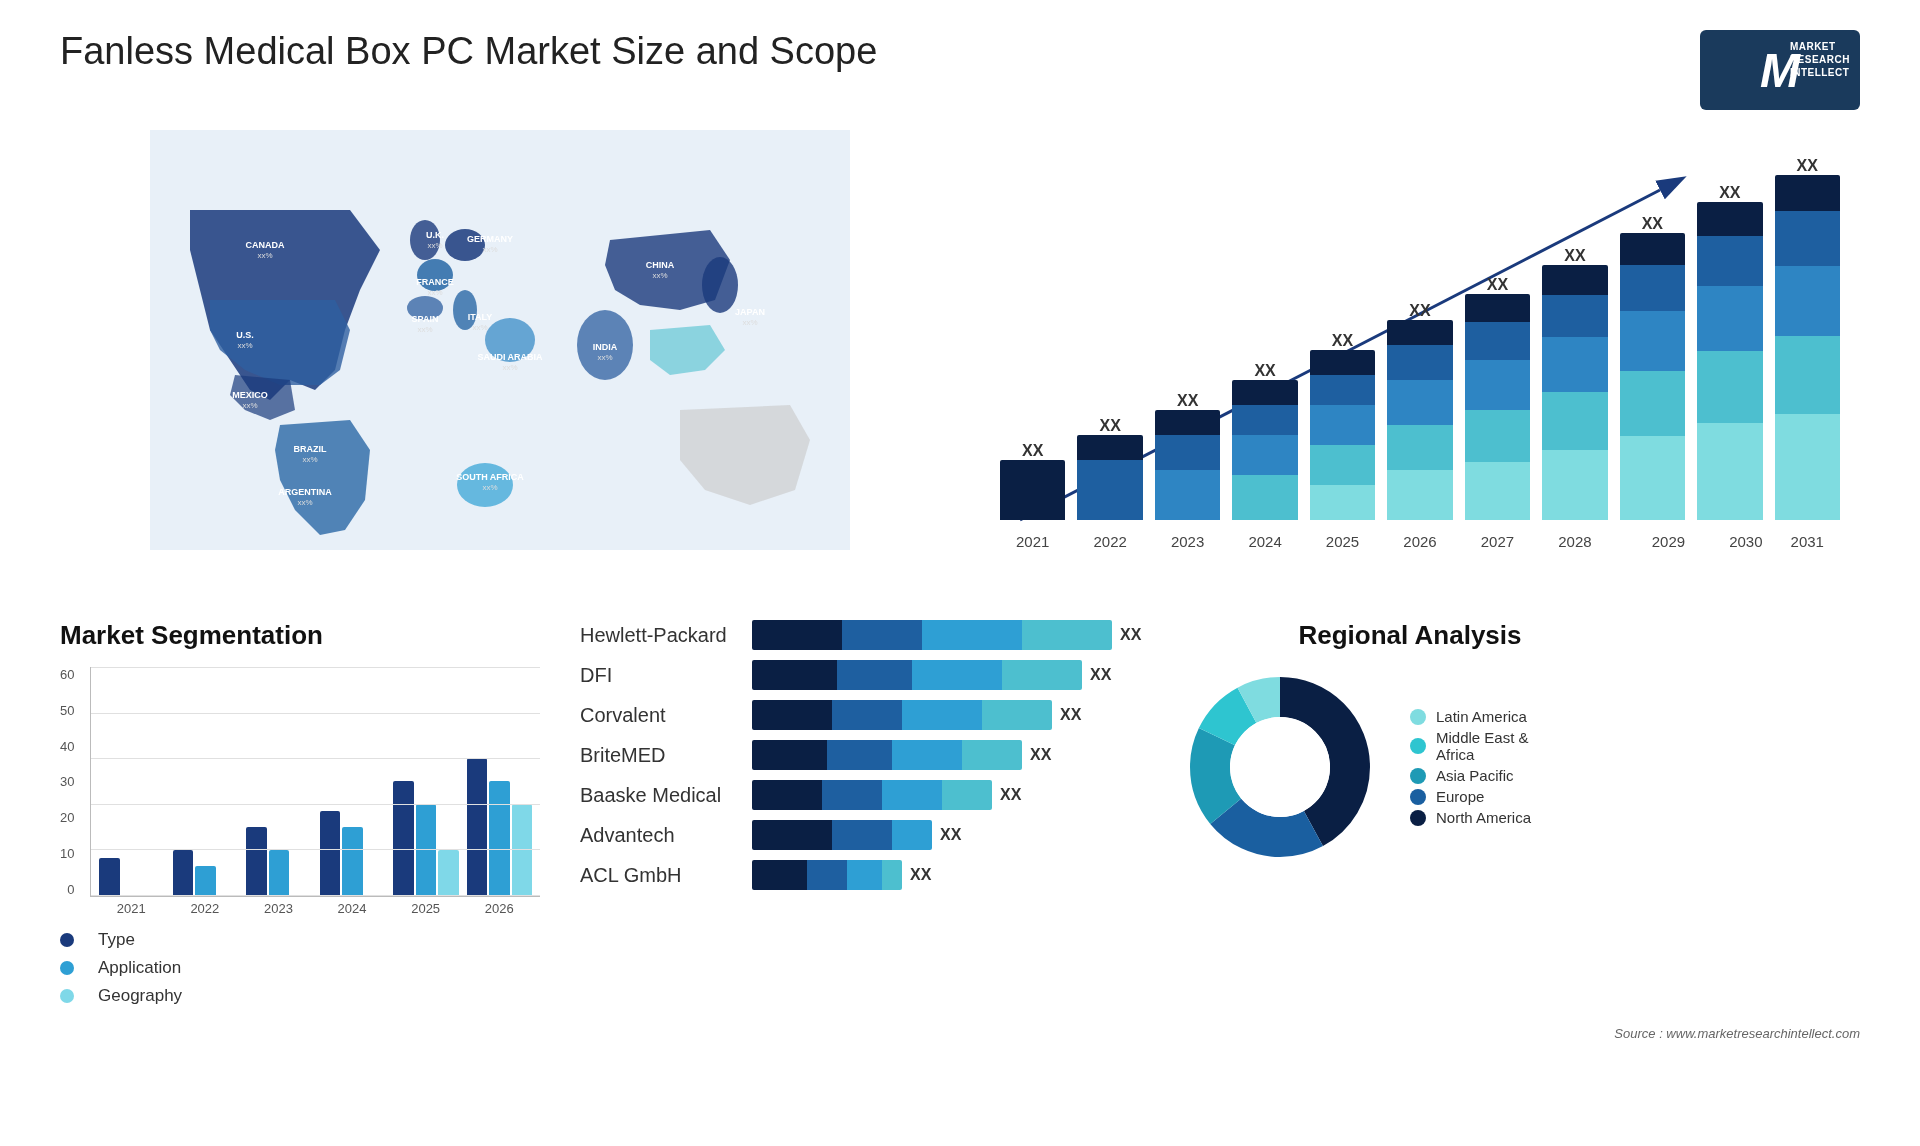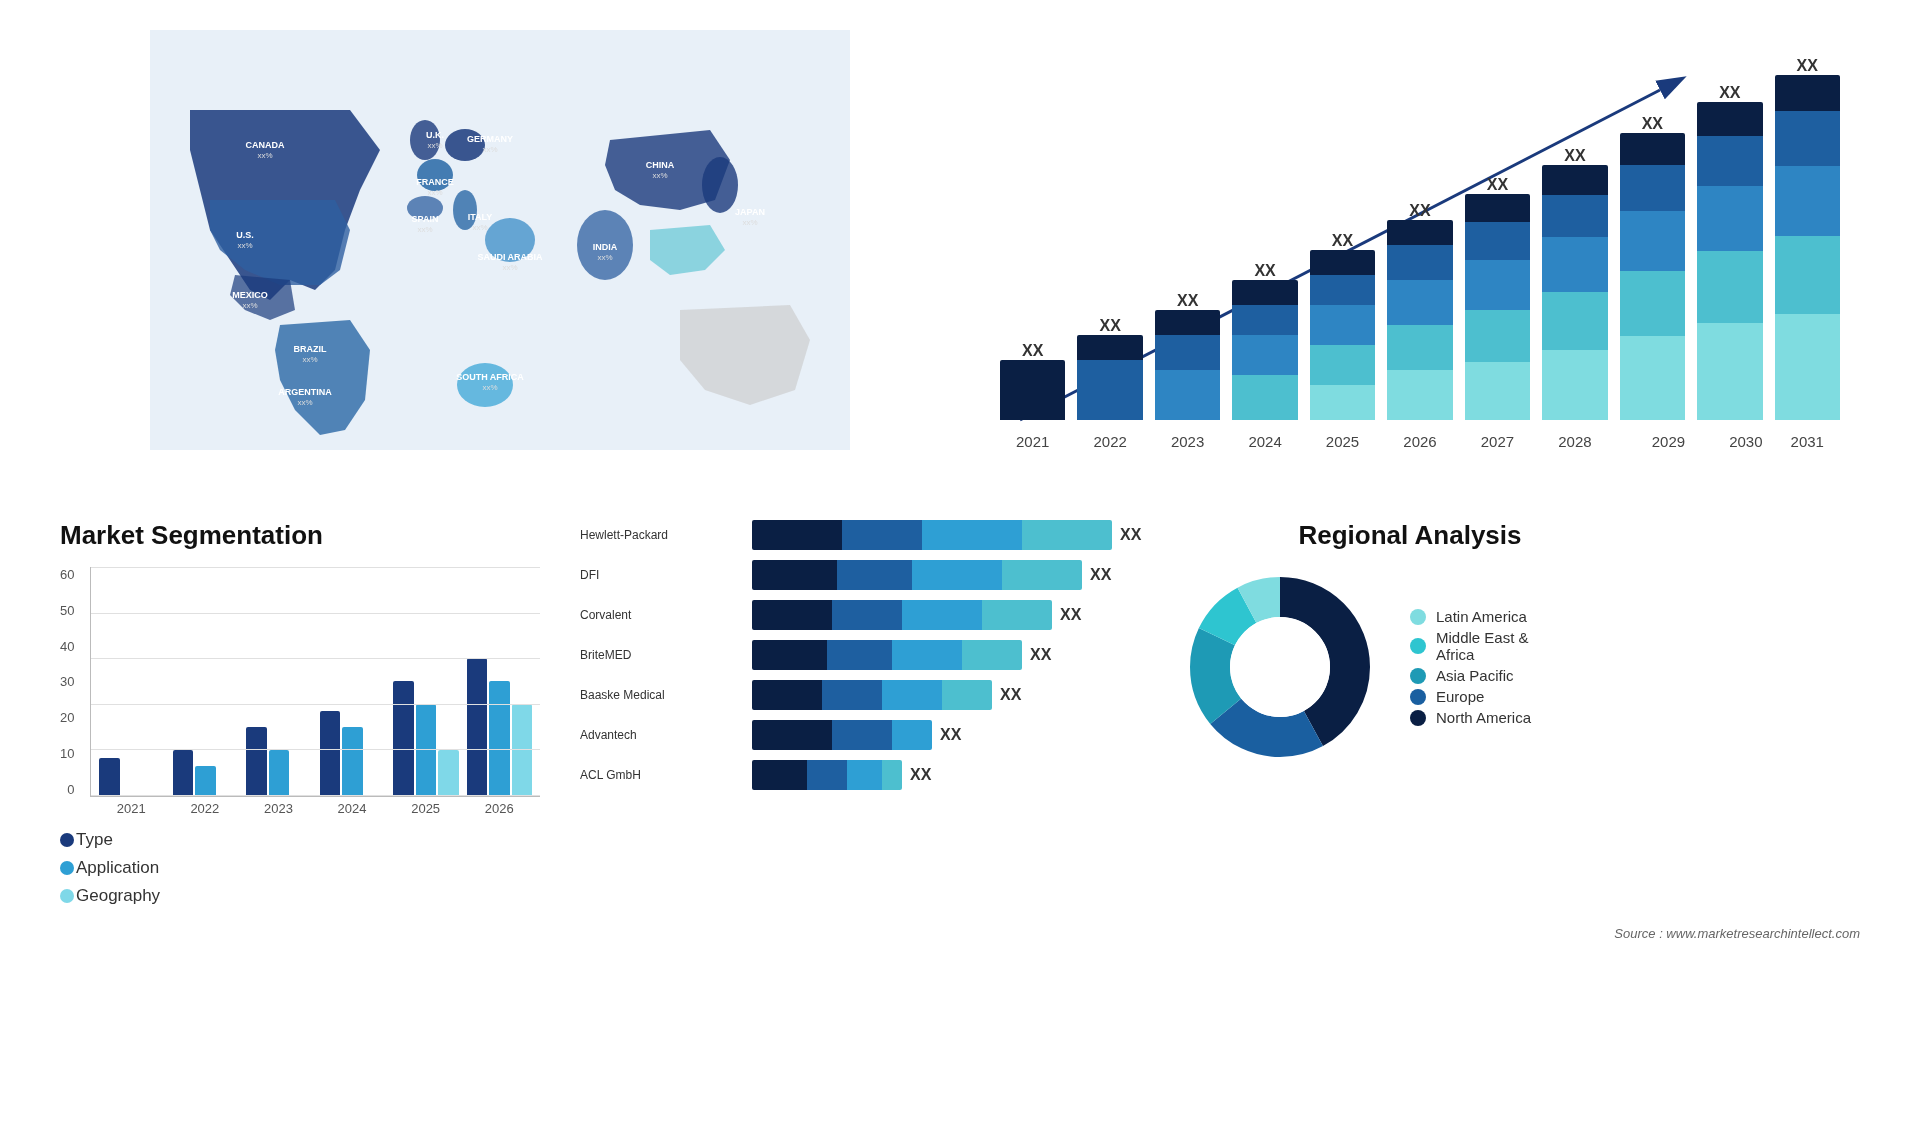--- a/index.html
+++ b/index.html
@@ -135,21 +135,21 @@
     }
     .seg-legend {
       margin-top: 14px;
       display: flex;
       flex-direction: column;
       gap: 8px;
     }
     .seg-legend-item {
       display: flex;
       align-items: center;
-      gap: 2px;
+      gap: 24px;
       font-size: 17px;
       color: #333;
     }
     .legend-dot {
       width: 14px;
       height: 14px;
       border-radius: 50%;
       flex-shrink: 0;
     }
 
@@ -169,21 +169,21 @@
       display: flex;
       flex-direction: column;
       gap: 10px;
     }
     .player-row {
       display: flex;
       align-items: center;
       gap: 12px;
     }
     .player-name {
-      font-size: 12px;
+      font-size: 20px;
       color: #333;
       width: 160px;
       flex-shrink: 0;
     }
     .player-bar-wrap {
       flex: 1;
       display: flex;
       align-items: center;
       gap: 8px;
     }
@@ -264,20 +264,29 @@
       font-size: 8px;
       fill: #ddd;
       text-anchor: middle;
     }
   </style>
 </head>
 <body>
 
 <div class="page-wrapper">
 
+  <div class="header">
+    <h1 class="page-title">Fanless Medical Box PC Market Size and Scope</h1>
+    <div class="logo-area">
+      <div class="logo-box">
+        <span class="logo-m">M</span>
+        <div class="logo-text">MARKET<br>RESEARCH<br>INTELLECT</div>
+      </div>
+    </div>
+  </div>
 
   <div class="top-section">
 
     <div class="map-container">
       <svg class="world-map-svg" viewBox="0 0 700 420" xmlns="http://www.w3.org/2000/svg">
 
         <rect width="700" height="420" fill="#e8f0f8"></rect>
 
         <path d="M 40 80 L 200 80 L 230 120 L 210 160 L 195 200 L 185 240 L 165 260 L 140 250 L 120 270 L 100 260 L 80 230 L 60 200 L 50 160 L 40 120 Z" fill="#1a3a7c" opacity="0.85"></path>
 

